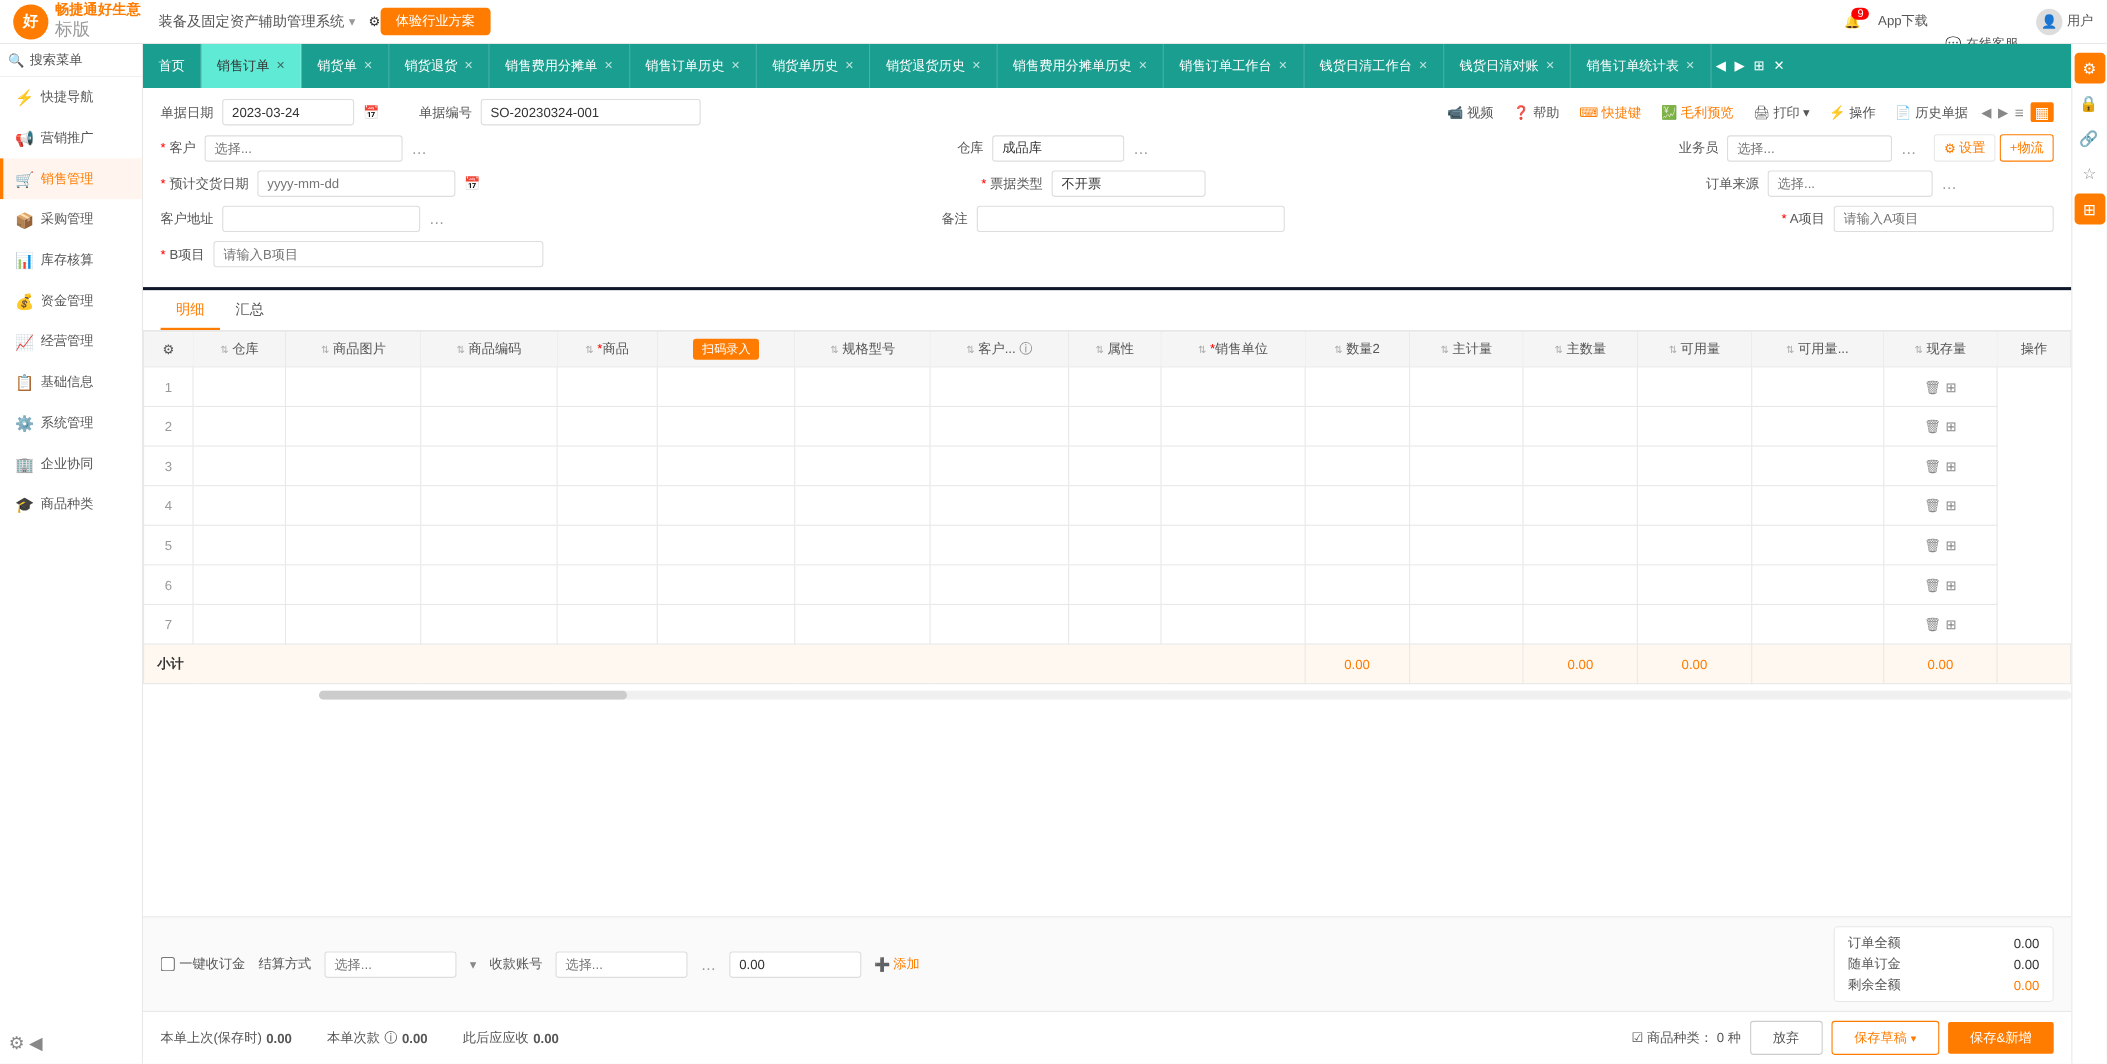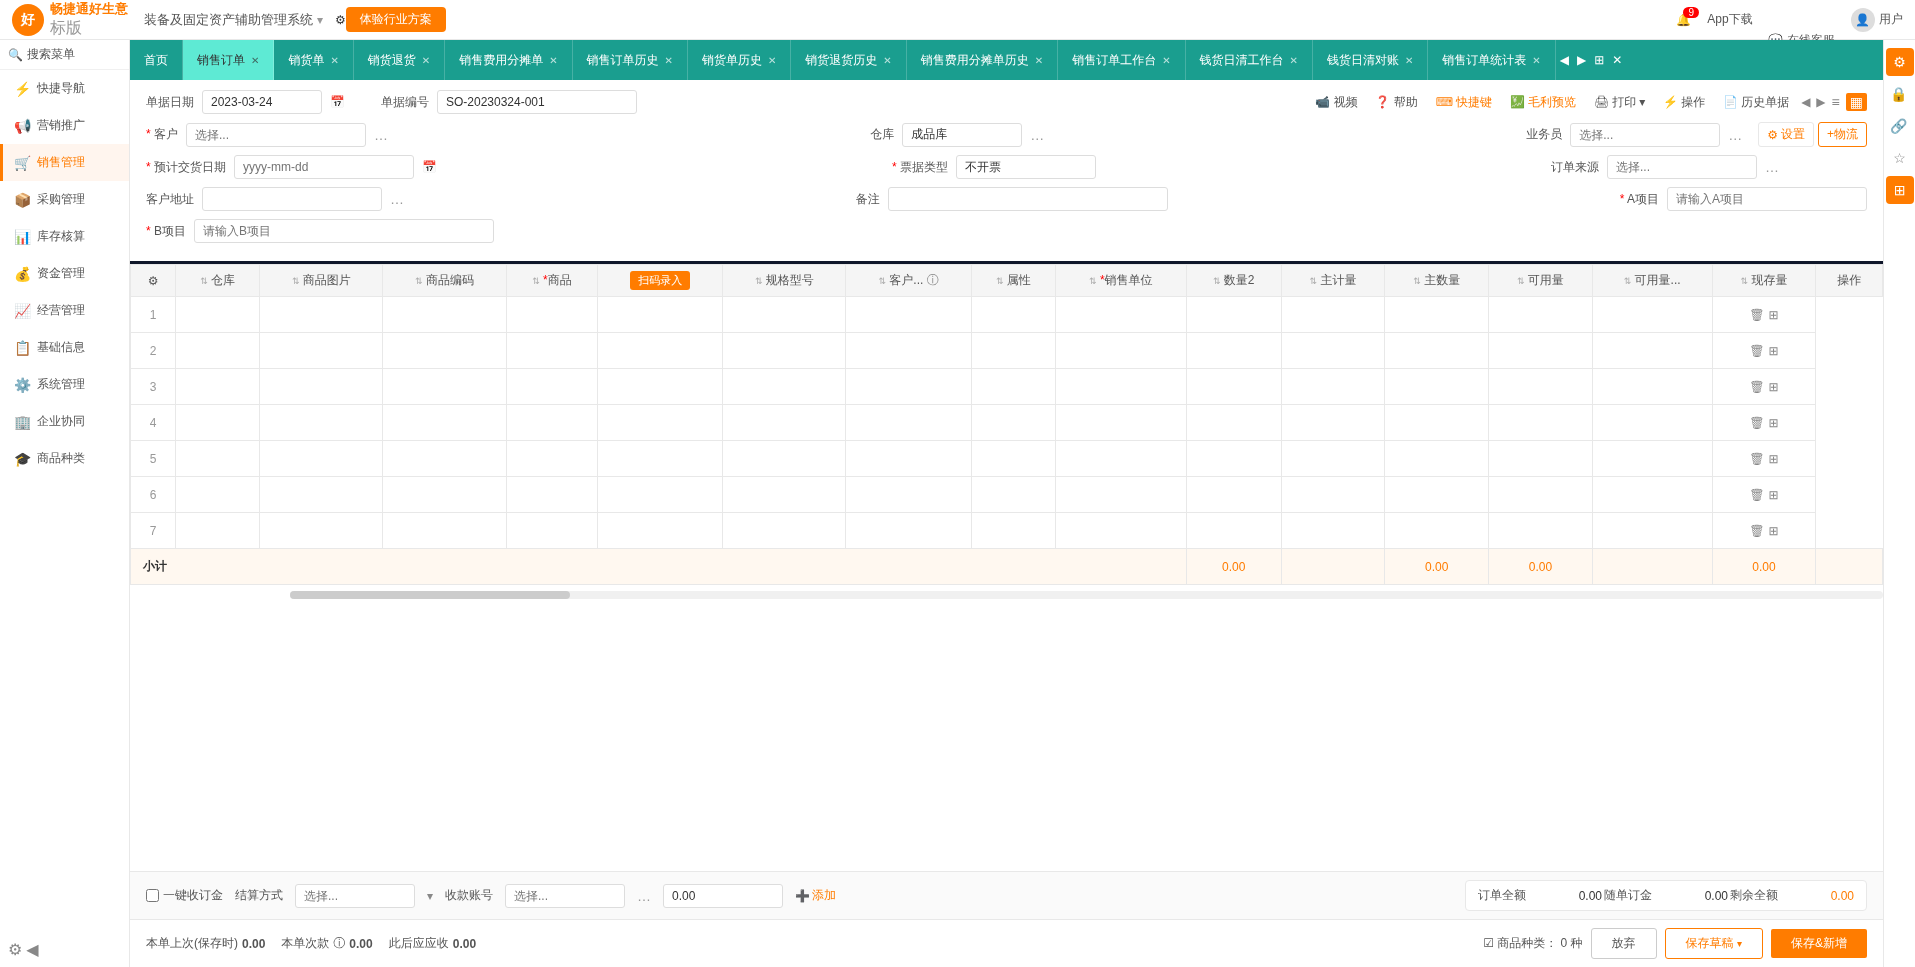--- a/index.html
+++ b/index.html
@@ -66,21 +66,21 @@
 
     
     .bottom-bar { display: flex; align-items: center; padding: 8px 16px; border-top: 1px solid #e8e8e8; background: #fafafa; gap: 12px; }
     .checkbox-label { display: flex; align-items: center; gap: 4px; font-size: 12px; color: #555; }
     .amount-row { display: flex; justify-content: space-between; align-items: center; gap: 16px; font-size: 12px; }
     .amount-label { color: #555; }
     .amount-value { color: #333; font-weight: 500; min-width: 60px; text-align: right; }
     .amount-value.orange { color: #ff7c00; }
 
     
-    .footer-bar { display: flex; align-items: center; padding: 8px 16px; border-top: 1px solid #e8e8e8; background: #fff; gap: 16px; }
+    .footer-bar { display: flex; align-items: center; padding: 8px 16px; border-top: 1px solid #e8e8e8; background: #fff; gap: 32px; }
     .footer-info { display: flex; align-items: center; gap: 4px; font-size: 12px; color: #555; }
     .btn-discard { border: 1px solid #ccc; background: #fff; padding: 6px 20px; border-radius: 3px; font-size: 12px; color: #555; cursor: pointer; }
     .btn-save-draft { border: 1px solid #ff7c00; background: #fff; padding: 6px 20px; border-radius: 3px; font-size: 12px; color: #ff7c00; cursor: pointer; }
     .btn-save-new { background: #ff7c00; color: white; border: none; padding: 6px 20px; border-radius: 2px; font-size: 12px; cursor: pointer; }
 
     
     .right-sidebar { width: 32px; background: #fff; border-left: 1px solid #e8e8e8; display: flex; flex-direction: column; align-items: center; padding-top: 8px; gap: 4px; flex-shrink: 0; }
     .right-icon { width: 28px; height: 28px; display: flex; align-items: center; justify-content: center; cursor: pointer; color: #888; font-size: 14px; border-radius: 4px; }
     .right-icon.orange { background: #ff7c00; color: white; }
 
@@ -342,20 +342,28 @@
               <span class="form-label required">A项目</span>
               <input class="form-input" style="width: 200px;" placeholder="请输入A项目">
             </div>
 
             <div class="form-row">
               <span class="form-label required">B项目</span>
               <input class="form-input" style="width: 300px;" placeholder="请输入B项目">
             </div>
           </div>
 
+          <div class="table-tabs">
+            <div class="table-tab active">
+              <span>明细</span>
+            </div>
+            <div class="table-tab">
+              <span>汇总</span>
+            </div>
+          </div>
 
           <div class="data-table-wrap">
             <table class="data-table">
               <thead>
                 <tr>
                   <th><span>⚙</span></th>
                   <th><span class="sort-arrows">⇅</span> <span>仓库</span></th>
                   <th><span class="sort-arrows">⇅</span> <span>商品图片</span></th>
                   <th><span class="sort-arrows">⇅</span> <span>商品编码</span></th>
                   <th><span class="sort-arrows">⇅</span> <span style="color:#f00;">*</span><span>商品</span></th>
@@ -535,21 +543,21 @@
             <span style="cursor:pointer;color:#888;">▾</span>
             <span class="form-label">收款账号</span>
             <input class="form-input" style="width: 100px;" placeholder="选择...">
             <span class="field-dots">…</span>
             <input class="form-input" style="width: 80px;" value="0.00">
             <button style="background:none;border:none;color:#ff7c00;cursor:pointer;font-size:12px;display:flex;align-items:center;gap:2px;">
               <span>➕</span>
               <span>添加</span>
             </button>
 
-            <div style="margin-left:auto;display:flex;flex-direction:row;gap:2px;background:#fff;border:1px solid #e8e8e8;padding:6px 12px;border-radius:4px;min-width:200px;">
+            <div style="margin-left:auto;display:flex;flex-direction:column;gap:2px;background:#fff;border:1px solid #e8e8e8;padding:6px 12px;border-radius:4px;min-width:200px;">
               <div class="amount-row">
                 <span class="amount-label">订单全额</span>
                 <span class="amount-value">0.00</span>
               </div>
               <div class="amount-row">
                 <span class="amount-label">随单订金</span>
                 <span class="amount-value">0.00</span>
               </div>
               <div class="amount-row">
                 <span class="amount-label">剩余全额</span>

